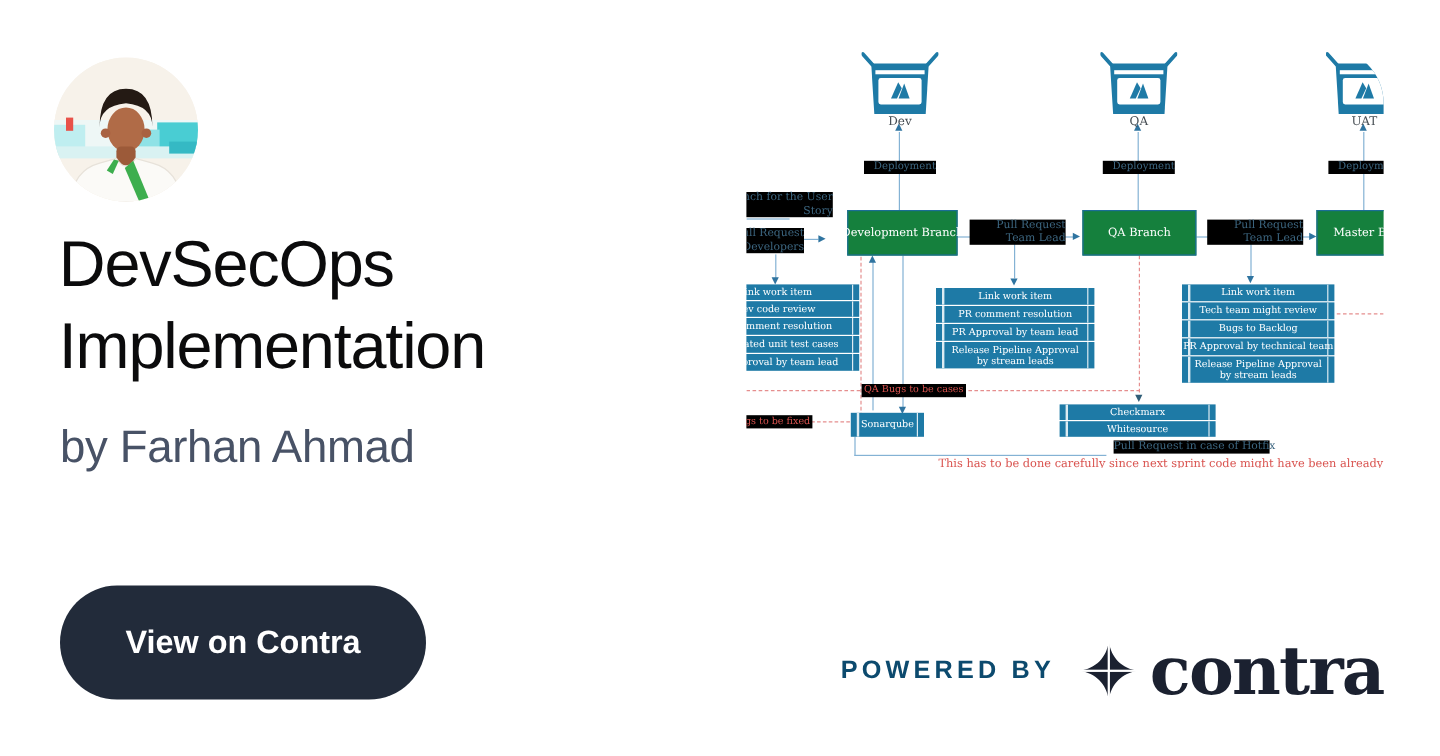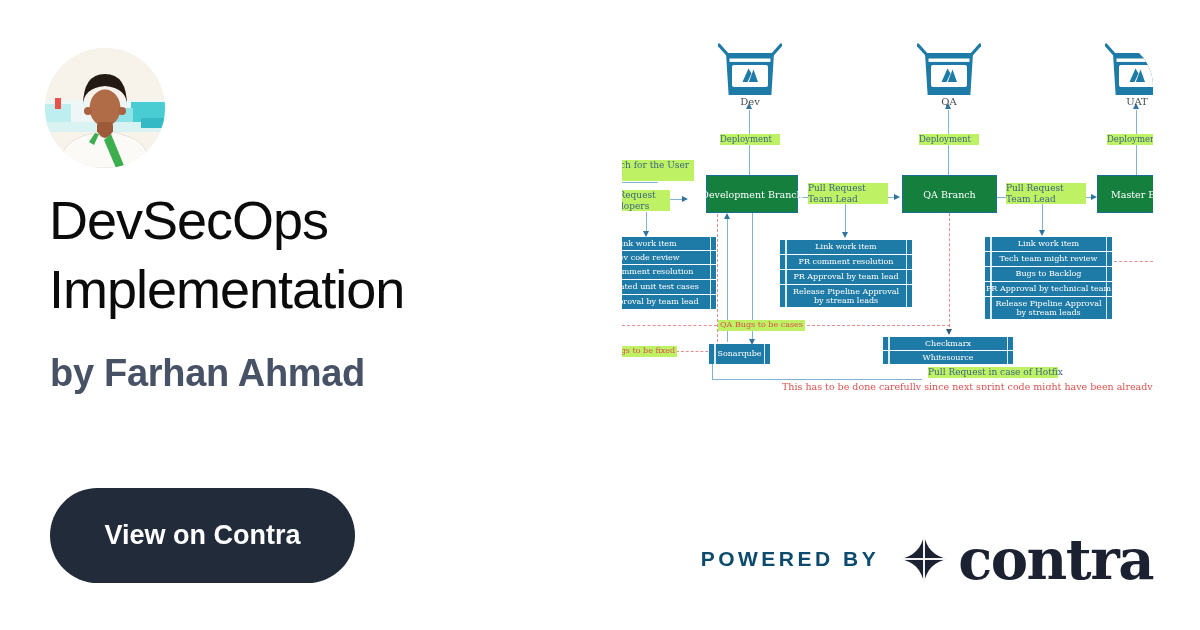--- a/index.html
+++ b/index.html
@@ -4,21 +4,21 @@
 <style>
   html,body{margin:0;padding:0}
   body{width:1200px;height:630px;position:relative;overflow:hidden;background:#ffffff;
        font-family:"Liberation Sans",sans-serif}
 
   
   .avatar{position:absolute;left:45px;top:48px;width:120px;height:120px;border-radius:50%;
           overflow:hidden;background:#f6f1ea}
   .title{position:absolute;left:49px;top:186px;width:490px;font-size:54px;line-height:69px;
          font-weight:400;letter-spacing:-1px;color:#0b0b0c;margin:0}
-  .byline{position:absolute;left:50px;top:352px;font-size:38px;font-weight:700;
+  .byline{position:absolute;left:50px;top:352px;font-size:38px;font-weight:400;
           letter-spacing:-.3px;color:#485266}
   .cta{position:absolute;left:50px;top:488px;width:305px;height:95px;border-radius:48px;
        background:#222b3a;border:none;color:#ffffff;font-size:27px;font-weight:600;
        font-family:"Liberation Sans",sans-serif;display:flex;align-items:center;justify-content:center;cursor:pointer}
 
   
   .footer{position:absolute;right:47px;bottom:46px;display:flex;align-items:center}
   .powered{font-size:21px;font-weight:700;letter-spacing:3.5px;color:#0c4a6e;margin-right:20px}
   .star{width:50px;height:50px}
   .brand{font-family:"DejaVu Serif",serif;font-weight:700;font-size:56px;line-height:50px;
@@ -30,21 +30,21 @@
            filter:blur(.3px)}
   .hl{position:absolute;height:0;border-top:1.5px solid #84b2d4}
   .vl{position:absolute;width:0;border-left:1.5px solid #84b2d4}
   .redh{position:absolute;height:0;border-top:1.5px dashed #e58e8e}
   .redv{position:absolute;width:0;border-left:1.5px dashed #e58e8e}
   .ah{position:absolute;width:0;height:0;border-style:solid}
   .ah.up{border-width:0 3.5px 6px 3.5px;border-color:transparent transparent #2f74a0 transparent}
   .ah.down{border-width:6px 3.5px 0 3.5px;border-color:#2f74a0 transparent transparent transparent}
   .ah.right{border-width:3.5px 0 3.5px 6px;border-color:transparent transparent transparent #2f74a0}
   .ah.navy{border-top-color:#2f5d77}
-  .lbl{position:absolute;color:#3c6680;font-size:9px;line-height:10.5px;text-align:left;background:#bef264}
+  .lbl{position:absolute;color:#3c6680;font-size:9px;line-height:10.5px;text-align:right;background:#000000}
   .lbl.red{color:#d9534f;font-size:8px;white-space:nowrap;padding:0 2px}
   .elabel{position:absolute;color:#454c52;font-size:10px;text-align:center}
   .bbox{position:absolute;height:38px;background:#15803d;border:1px solid #1b6d96;color:#fff;
         display:flex;align-items:center;justify-content:center;font-size:9.5px;white-space:nowrap;
         box-sizing:border-box;text-align:center}
   .box{position:absolute;display:flex;flex-direction:column;gap:1px}
   .row{position:relative;background:#1e7aa6;color:#ffffff;display:flex;align-items:center;
        justify-content:center;text-align:center;font-size:8px;line-height:9.5px;padding:0 9px;
        white-space:nowrap;overflow:hidden;box-sizing:border-box}
   .row.wrap{white-space:normal}

